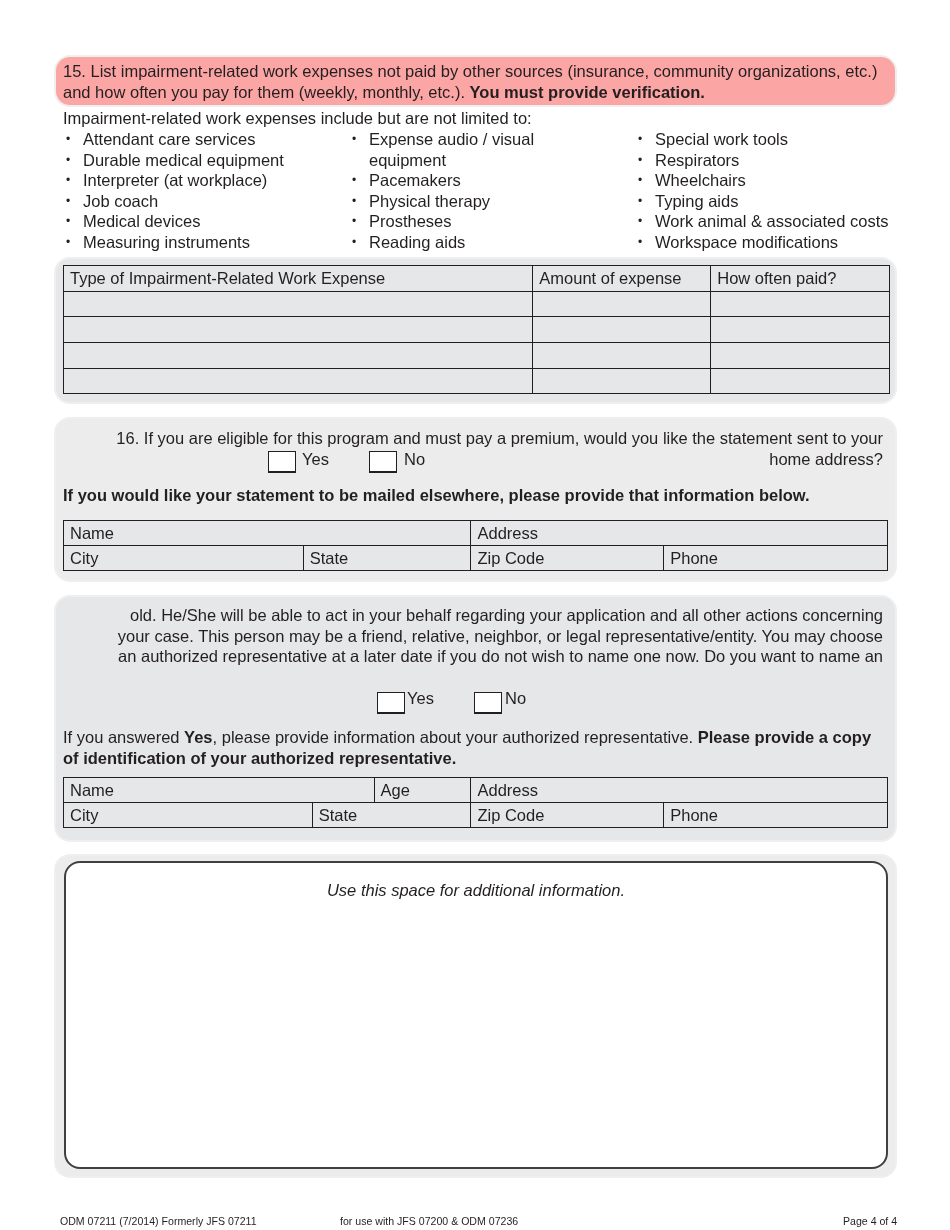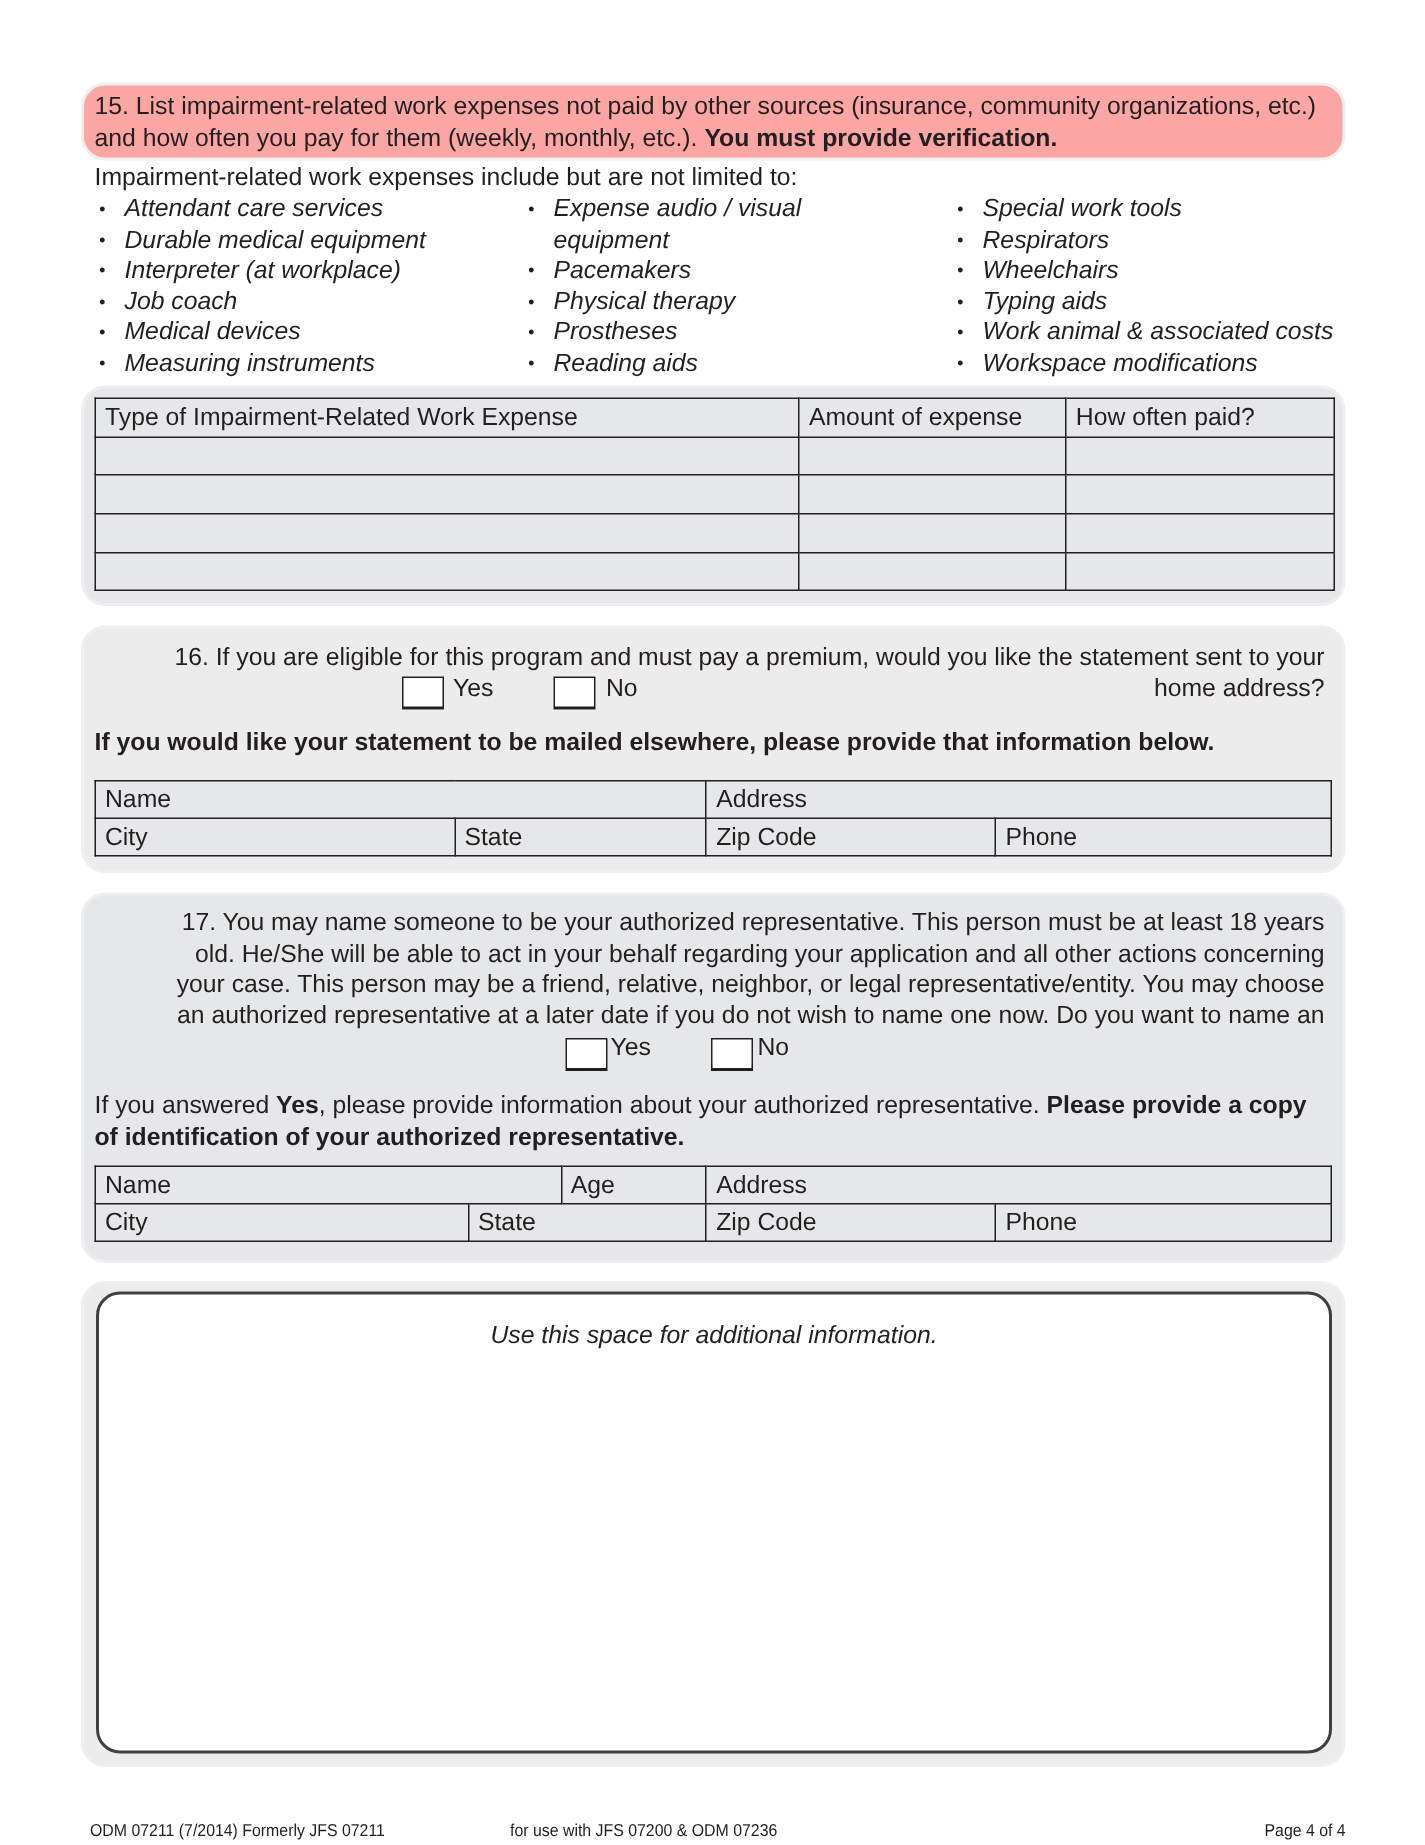--- a/index.html
+++ b/index.html
@@ -4,21 +4,21 @@
 <style>
   * { box-sizing: border-box; margin: 0; padding: 0; }
   html, body { width: 950px; height: 1230px; background: #ffffff; }
   body { font-family: "Liberation Sans", sans-serif; color: #231f20; font-size: 16.5px; line-height: 20.5px; position: relative; overflow: hidden; }
 
   .panel { position: absolute; left: 56px; width: 839px; background: #e6e7e8; border-radius: 14px; box-shadow: 0 0 0 2px #efefef; }
 
   
   #q15-head { top: 57px; height: 48px; padding: 4px 8px 0 7px; background: #fca5a5; }
   #q15-intro { position: absolute; left: 63px; top: 108px; }
-  .bullets { position: absolute; top: 129px; list-style: none; font-style: italic; }
+  .bullets { position: absolute; top: 129px; list-style: none; }
   .bullets li { position: relative; padding-left: 20px; height: 20.5px; white-space: nowrap; }
   .bullets li::before { content: "\2022"; position: absolute; left: 3px; top: 0; font-size: 12px; }
   .bullets li.cont::before { content: ""; }
   #bul1 { left: 63px; }
   #bul2 { left: 349px; }
   #bul3 { left: 635px; }
 
   #q15-tablepanel { top: 259px; height: 143px; }
   table.grid { position: absolute; border-collapse: collapse; background: #e6e7e8; }
   table.grid td { border: 1.6px solid #231f20; padding: 0 6px; vertical-align: middle; white-space: nowrap; }
@@ -151,21 +151,20 @@
     <td>City</td>
     <td>State</td>
     <td>Zip Code</td>
     <td>Phone</td>
   </tr>
 </tbody>
   </table>
 
 <div class="panel" id="q17-panel"></div>
 <div class="q-text" id="q17-text">
-  <div>17. You may name someone to be your authorized representative. This person must be at least 18 years</div>
   <div>old. He/She will be able to act in your behalf regarding your application and all other actions concerning</div>
   <div>your case. This person may be a friend, relative, neighbor, or legal representative/entity. You may choose</div>
   <div>an authorized representative at a later date if you do not wish to name one now. Do you want to name an</div>
 </div>
 <div class="cb" style="left:377px; top:692px;"></div>
 <span class="cb-label" style="left:407px; top:688px;">Yes</span>
 <div class="cb" style="left:474px; top:692px;"></div>
 <span class="cb-label" style="left:505px; top:688px;">No</span>
 
 <div id="q17-note"><span>If you answered </span><b>Yes</b><span>, please provide information about your authorized representative. </span><b>Please provide a copy of identification of your authorized representative.</b></div>

